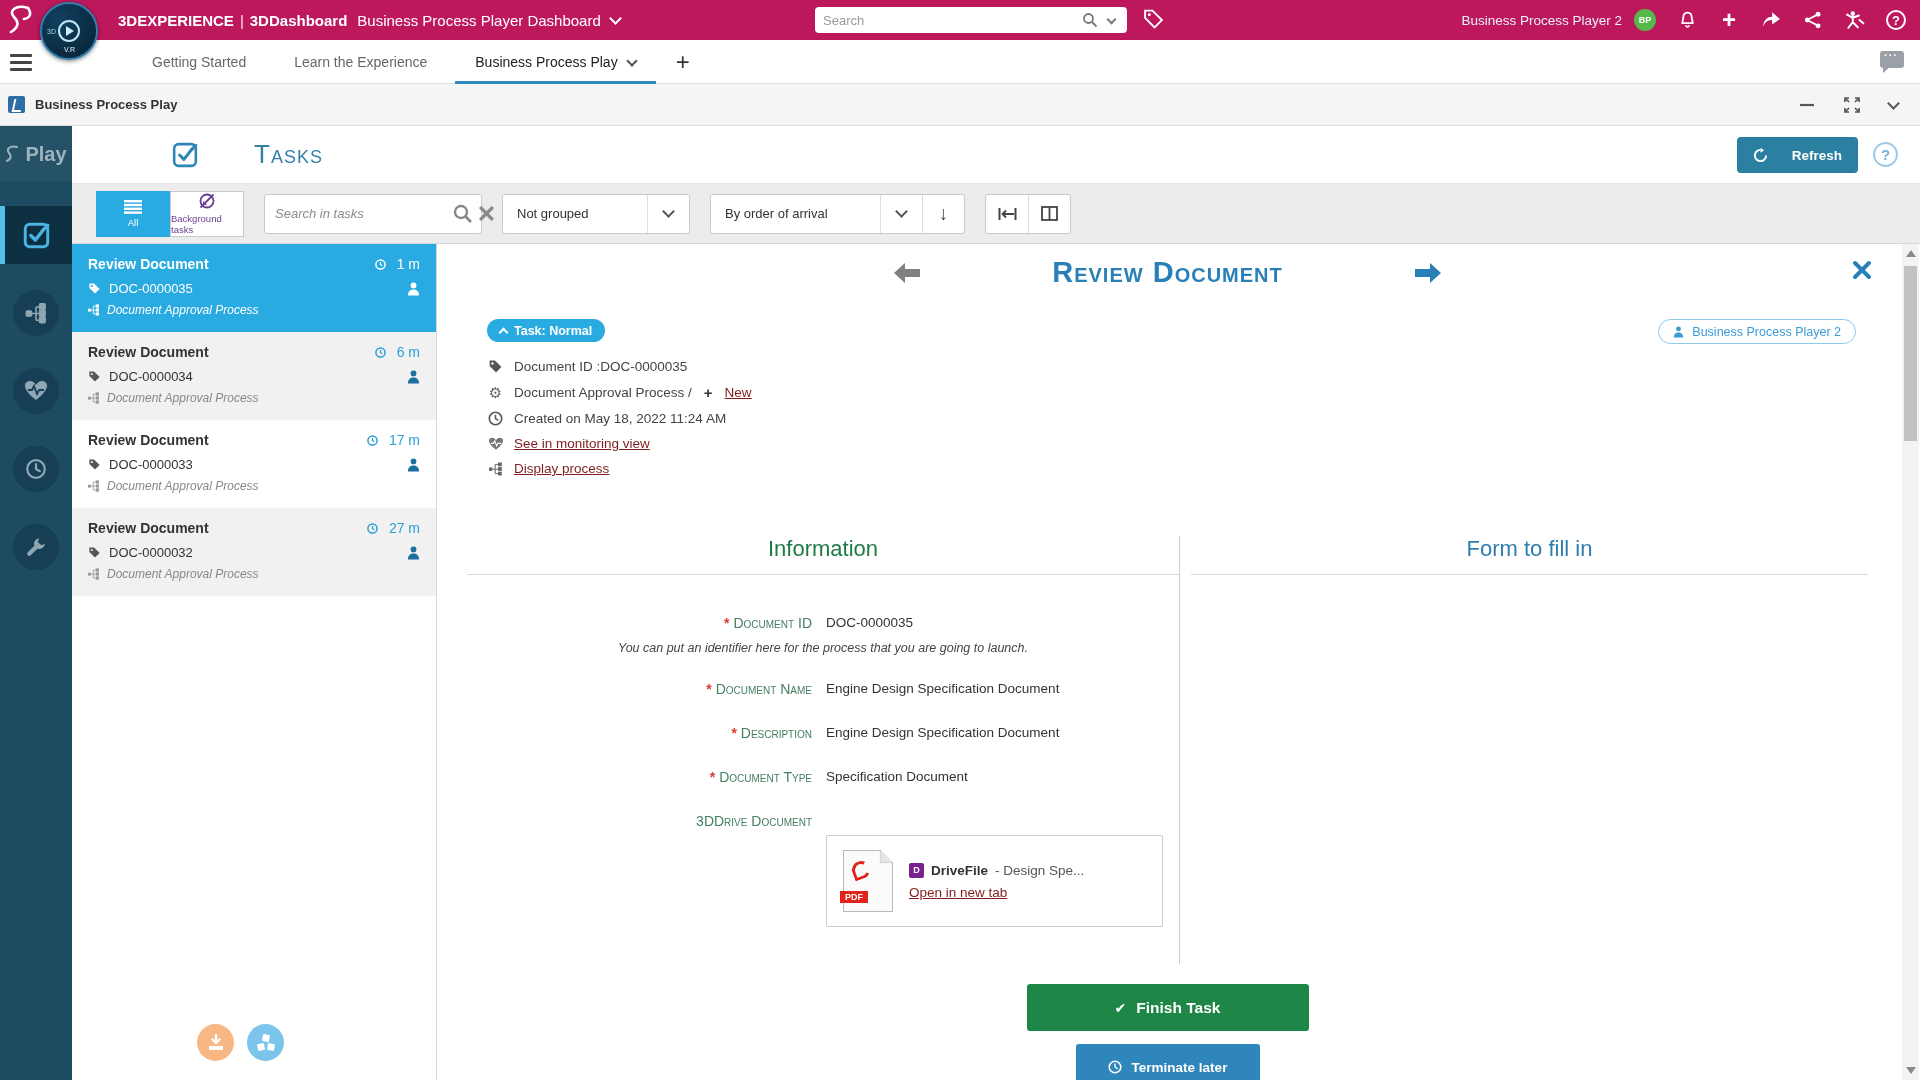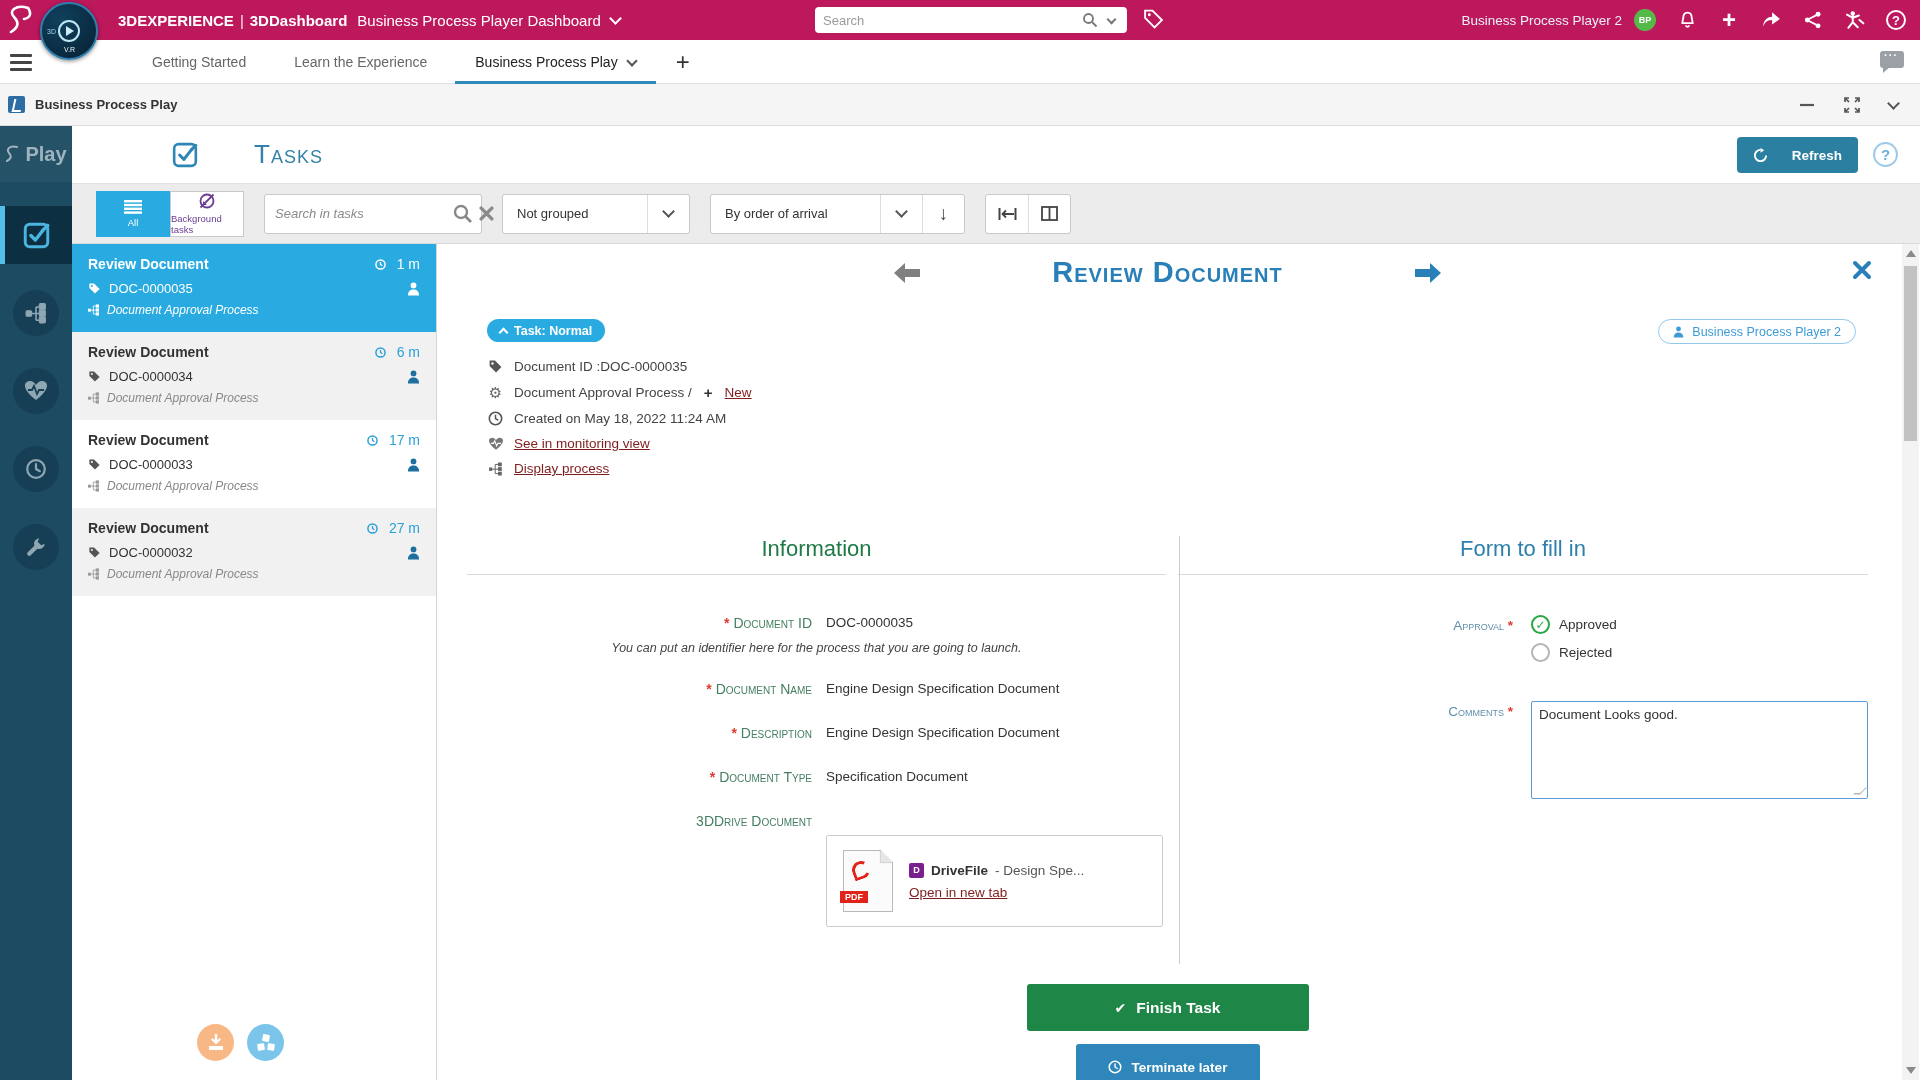--- a/index.html
+++ b/index.html
@@ -725,41 +725,20 @@
               </div>
               <div class="file-line2"><a class="link">Open in new tab</a></div>
             </div>
           </div>
         </div>
       </div>
       <div class="col-div"></div>
       <div class="col-right">
         <div class="col-head blue">Form to fill in</div>
         <hr class="col-hr">
-        <div class="form-rows">
-          <div class="form-row">
-            <span class="form-label req-post">Approval</span>
-            <div class="form-controls">
-              <div class="radio-line">
-                <span class="radio checked">✓</span>
-                <span class="radio-text">Approved</span>
-              </div>
-              <div class="radio-line">
-                <span class="radio"></span>
-                <span class="radio-text">Rejected</span>
-              </div>
-            </div>
-          </div>
-          <div class="form-row">
-            <span class="form-label req-post">Comments</span>
-            <div class="form-controls resize-corner">
-              <textarea class="comments" style="">Document Looks good.</textarea>
-            </div>
-          </div>
-        </div>
       </div>
     </div>
 
     <div class="actions">
       <button class="finish-btn"><span class="ck">✔</span><span>Finish Task</span></button>
       <button class="terminate-btn">
         <svg width="14" height="14" viewBox="0 0 16 16">
             <circle cx="8" cy="8" r="6.6" fill="none" stroke="#fff" stroke-width="1.7"></circle>
             <path d="M8 4 V8 L11 10" fill="none" stroke="#fff" stroke-width="1.6"></path>
           </svg>

